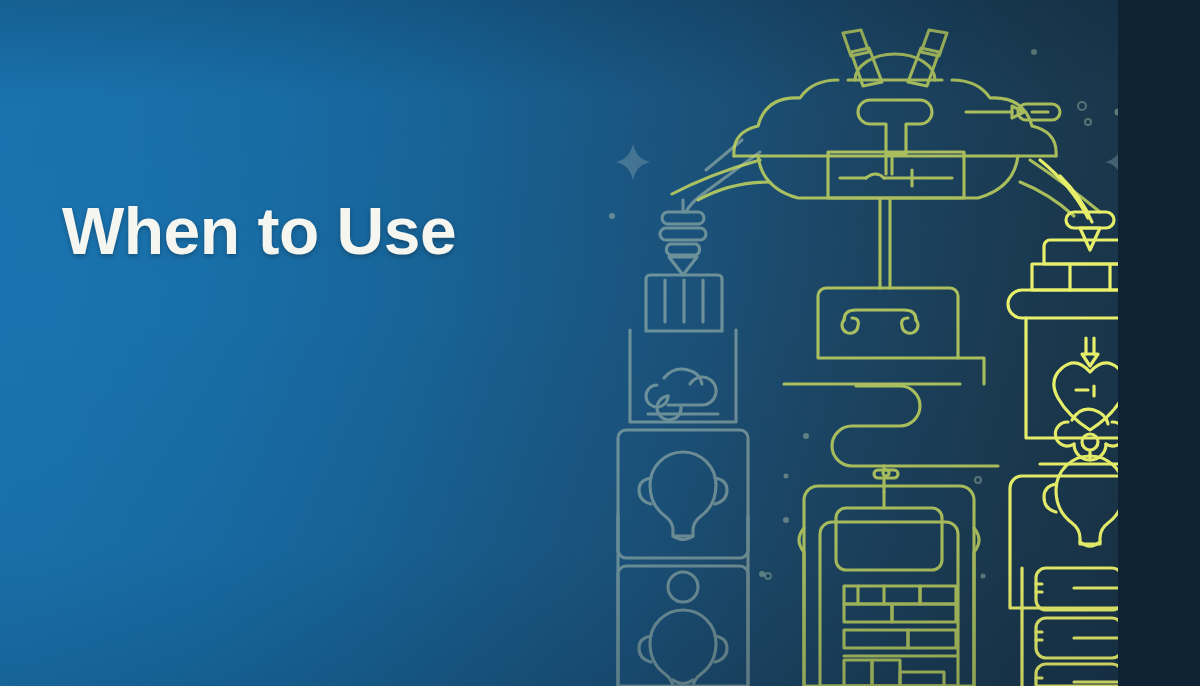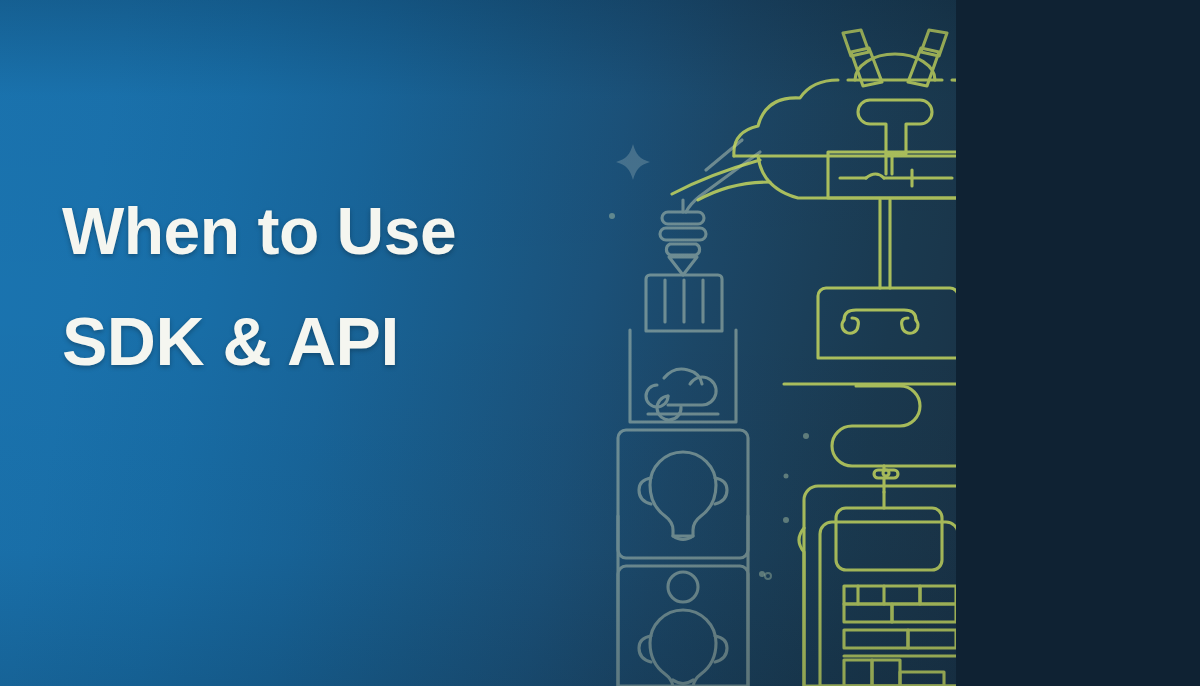--- a/index.html
+++ b/index.html
@@ -7,21 +7,21 @@
     margin: 0;
     padding: 0;
     background: #0f2233;
   }
   body {
     font-family: "Liberation Sans", sans-serif;
   }
 
   #slide {
     position: relative;
-    width: 956px;
+    width: 1118px;
     height: 686px;
     overflow: hidden;
     background: linear-gradient(100deg,
         #1a74b0 0%,
         #1a72ad 12%,
         #186da6 24%,
         #18659a 36%,
         #195b89 48%,
         #1b5179 60%,
         #1c4767 70%,
@@ -342,16 +342,15 @@
       <circle class="deco-dot" cx="762" cy="574" r="3"></circle>
       <circle class="deco-ring" cx="768" cy="576" r="3"></circle>
       <circle class="deco-dot" cx="983" cy="576" r="2.5"></circle>
     </svg>
   </div>
 
   <div id="vignette"></div>
 
   <div id="headline">
     <span class="line l1">When to Use</span>
-    <span class="line l2">SDK &amp; API</span>
   </div>
 
 </div>
 
 </body></html>

